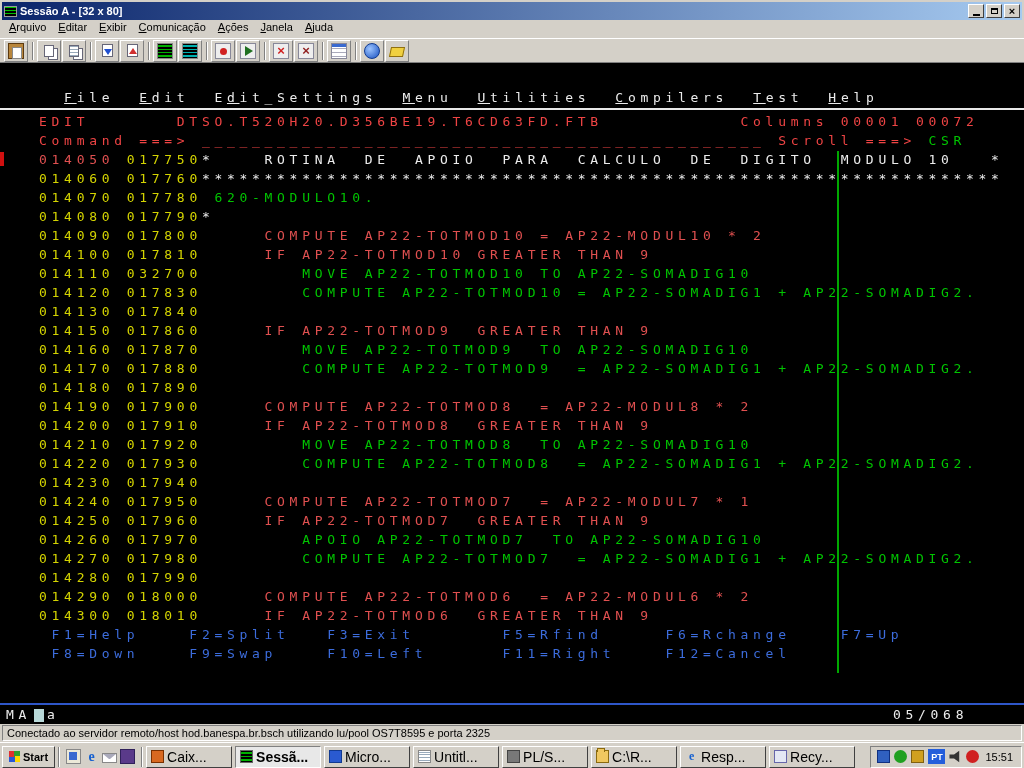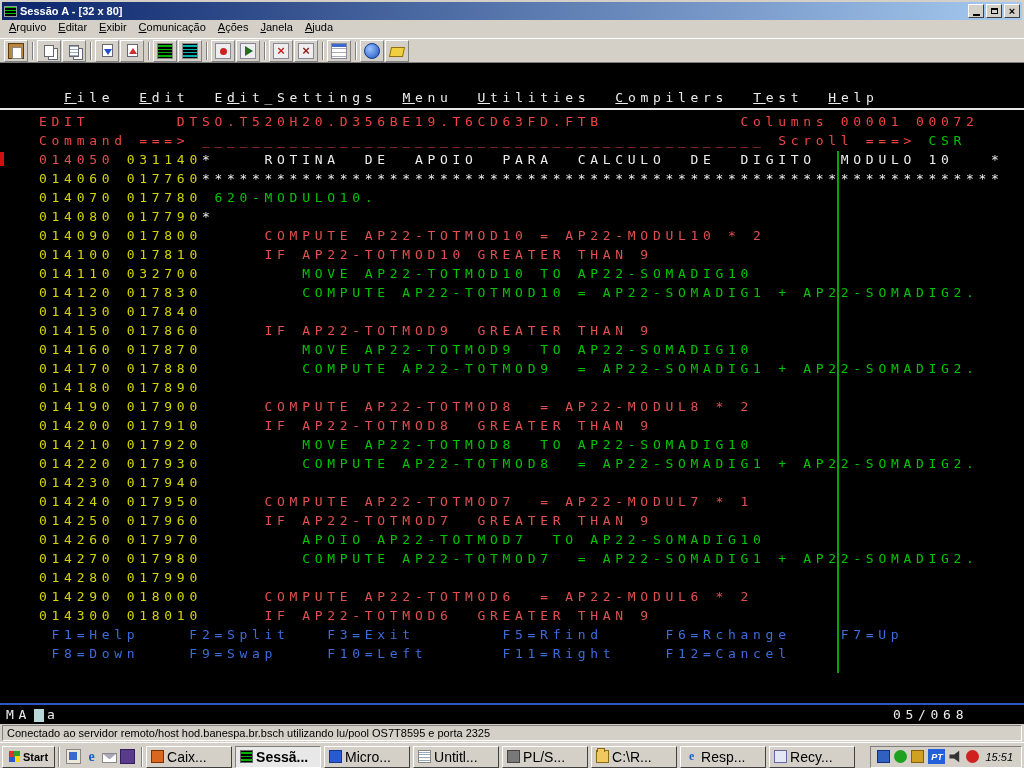--- a/index.html
+++ b/index.html
@@ -1,20 +1,20 @@
 <!DOCTYPE html>
 <html><head>
 <meta charset="utf-8">
 <style>
   html,body{margin:0;padding:0;background:#000;}
   *{box-sizing:border-box;}
   .screen{width:1024px;height:768px;position:relative;background:#d4d0c8;overflow:hidden;
     font-family:"Liberation Sans",sans-serif;color:#000;}
   .raised{border:1px solid;border-color:#ffffff #404040 #404040 #ffffff;}
-  .sunken{border:1px solid;border-color:#808080 #ffffff #ffffff #808080;font-style:italic;}
+  .sunken{border:1px solid;border-color:#808080 #ffffff #ffffff #808080;}
 
   
   .titlebar{height:18px;margin:2px 2px 0 2px;background:linear-gradient(90deg,#0a246a,#a6caf0);
     display:flex;align-items:center;padding:0 2px;}
   .app-icon{width:13px;height:11px;background:#000;border:1px solid #9a9a9a;margin-right:3px;
     background-image:repeating-linear-gradient(180deg,#00c000 0 1px,transparent 1px 3px);}
   .title-text{flex:1;color:#fff;font-size:11px;font-weight:bold;white-space:nowrap;overflow:hidden;}
   .wbtn{width:16px;height:14px;background:#d4d0c8;border:1px solid;border-color:#fff #404040 #404040 #fff;
     display:flex;align-items:center;justify-content:center;margin-left:2px;font-size:10px;font-weight:bold;line-height:10px;}
   .wb-min i{display:block;width:7px;height:2px;background:#000;margin-top:7px;}
@@ -197,21 +197,21 @@
       </div>
     </div>
 
   <div class="terminal">
     <div>
         <div class="trow"><span class="c-w"> </span></div>
         <div class="trow"><span class="c-w">    </span><span class="c-wu">F</span><span class="c-w">ile  </span><span class="c-wu">E</span><span class="c-w">dit  E</span><span class="c-wu">d</span><span class="c-w">it_Settings  </span><span class="c-wu">M</span><span class="c-w">enu  </span><span class="c-wu">U</span><span class="c-w">tilities  </span><span class="c-wu">C</span><span class="c-w">ompilers  </span><span class="c-wu">T</span><span class="c-w">est  </span><span class="c-wu">H</span><span class="c-w">elp</span></div>
         <div class="tsep"></div>
         <div class="trow"><span class="c-t">  EDIT       DTSO.T520H20.D356BE19.T6CD63FD.FTB           Columns 00001 00072</span></div>
         <div class="trow"><span class="c-t">  Command ===&gt; </span><span class="c-t">_____________________________________________</span><span class="c-t"> Scroll ===&gt; </span><span class="c-gu">CSR</span></div>
-        <div class="trow"><span class="c-w">  </span><span class="c-r">014050</span><span class="c-w"> </span><span class="c-y">031140</span><span class="c-w">*    ROTINA  DE  APOIO  PARA  CALCULO  DE  DIGITO  MODULO 10   *</span></div>
+        <div class="trow"><span class="c-w">  </span><span class="c-r">014050</span><span class="c-w"> </span><span class="c-y">017750</span><span class="c-w">*    ROTINA  DE  APOIO  PARA  CALCULO  DE  DIGITO  MODULO 10   *</span></div>
         <div class="trow"><span class="c-w">  </span><span class="c-y">014060</span><span class="c-w"> </span><span class="c-y">017760</span><span class="c-w">****************************************************************</span></div>
         <div class="trow"><span class="c-w">  </span><span class="c-y">014070</span><span class="c-w"> </span><span class="c-y">017780</span><span class="c-g"> 620-MODULO10.</span></div>
         <div class="trow"><span class="c-w">  </span><span class="c-y">014080</span><span class="c-w"> </span><span class="c-y">017790</span><span class="c-w">*</span></div>
         <div class="trow"><span class="c-w">  </span><span class="c-y">014090</span><span class="c-w"> </span><span class="c-y">017800</span><span class="c-r">     COMPUTE AP22-TOTMOD10 = AP22-MODUL10 * 2</span></div>
         <div class="trow"><span class="c-w">  </span><span class="c-y">014100</span><span class="c-w"> </span><span class="c-y">017810</span><span class="c-r">     IF AP22-TOTMOD10 GREATER THAN 9</span></div>
         <div class="trow"><span class="c-w">  </span><span class="c-y">014110</span><span class="c-w"> </span><span class="c-y">032700</span><span class="c-g">        MOVE AP22-TOTMOD10 TO AP22-SOMADIG10</span></div>
         <div class="trow"><span class="c-w">  </span><span class="c-y">014120</span><span class="c-w"> </span><span class="c-y">017830</span><span class="c-g">        COMPUTE AP22-TOTMOD10 = AP22-SOMADIG1 + AP22-SOMADIG2.</span></div>
         <div class="trow"><span class="c-w">  </span><span class="c-y">014130</span><span class="c-w"> </span><span class="c-y">017840</span></div>
         <div class="trow"><span class="c-w">  </span><span class="c-y">014150</span><span class="c-w"> </span><span class="c-y">017860</span><span class="c-r">     IF AP22-TOTMOD9  GREATER THAN 9</span></div>
         <div class="trow"><span class="c-w">  </span><span class="c-y">014160</span><span class="c-w"> </span><span class="c-y">017870</span><span class="c-g">        MOVE AP22-TOTMOD9  TO AP22-SOMADIG10</span></div>

